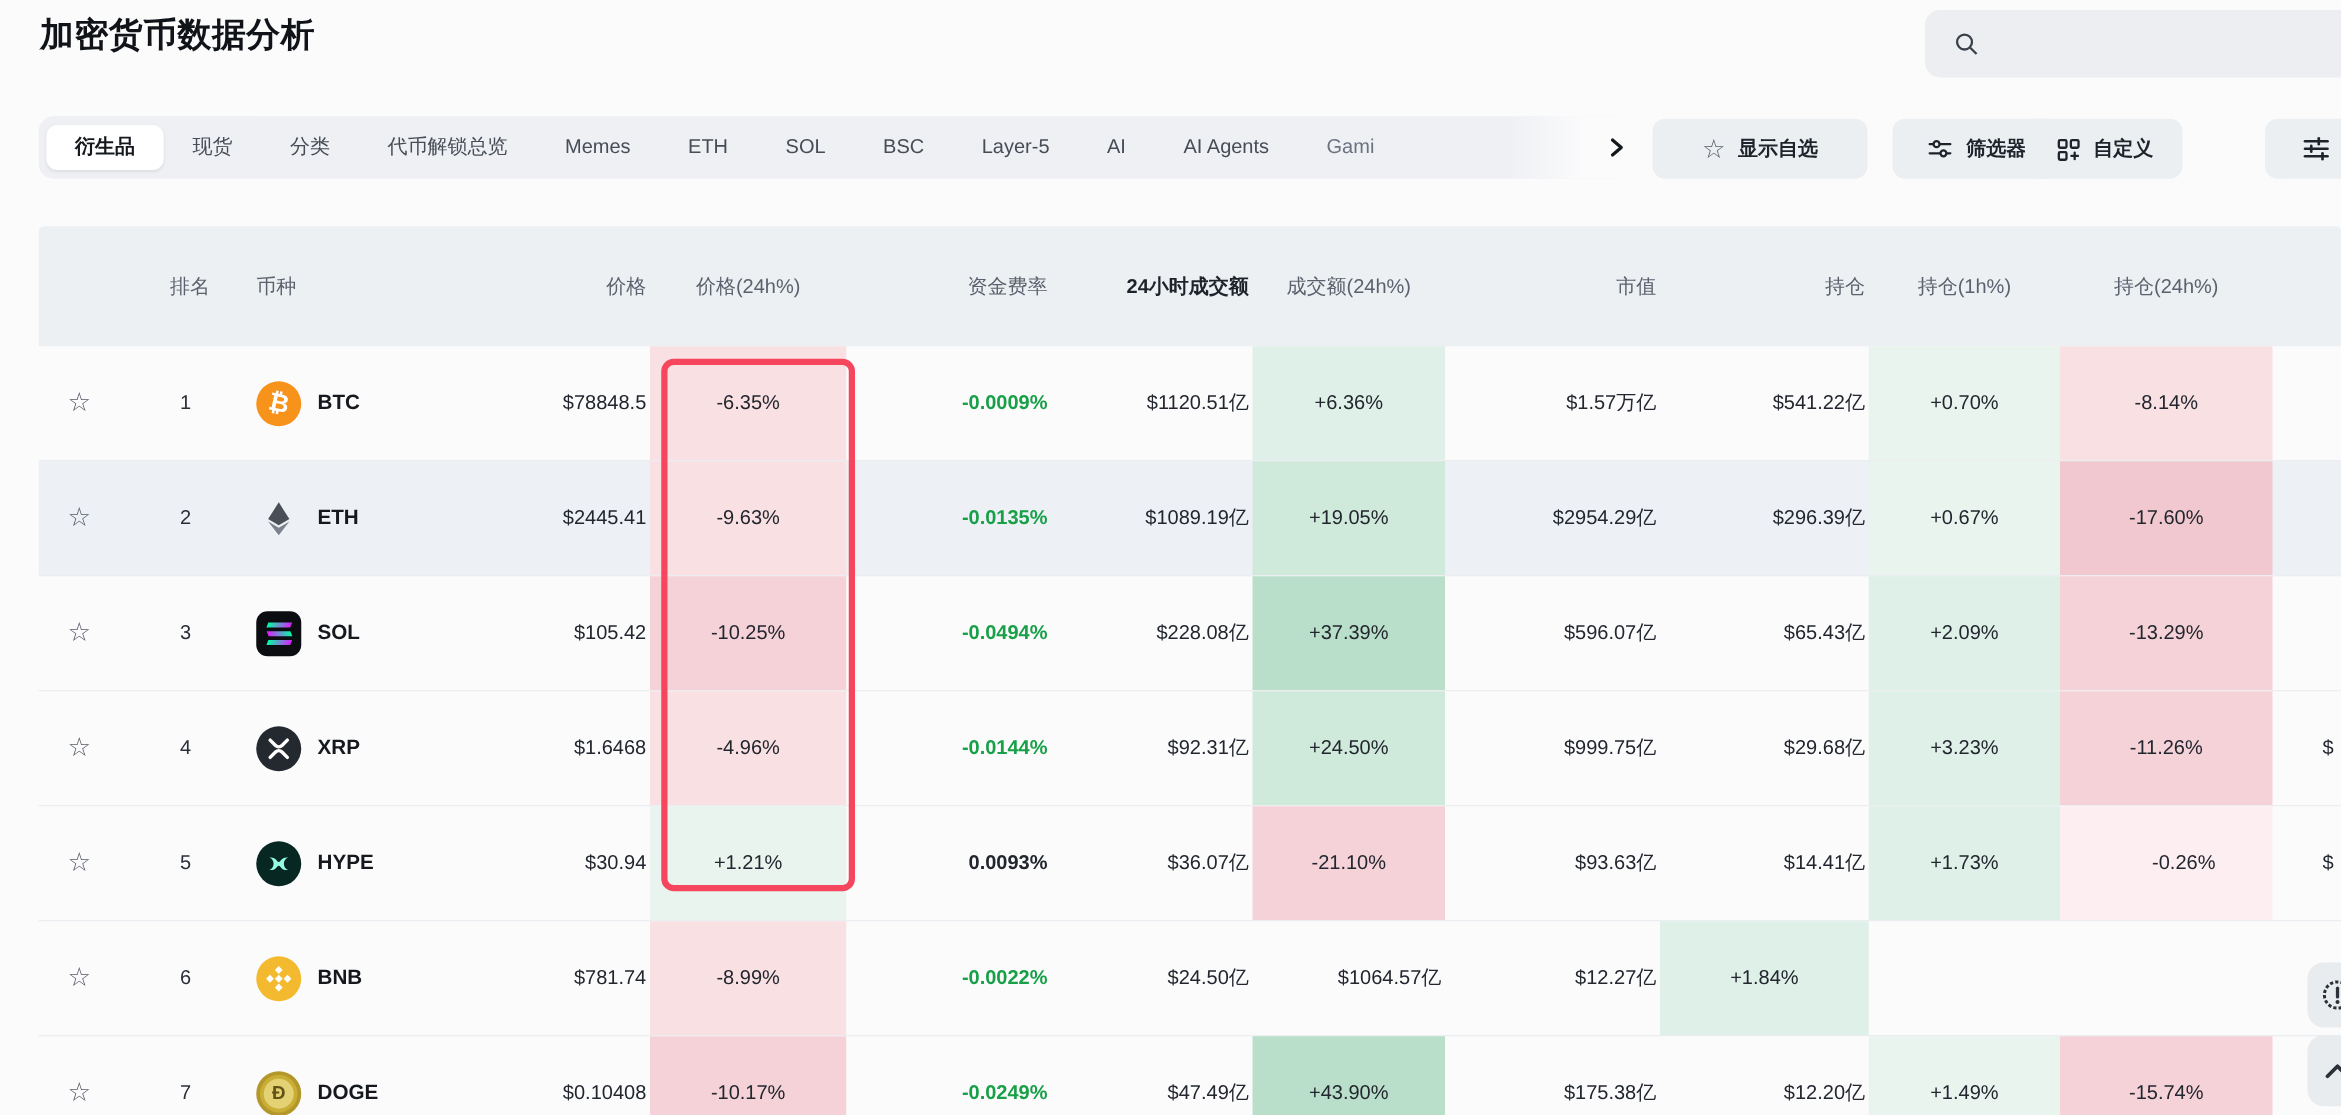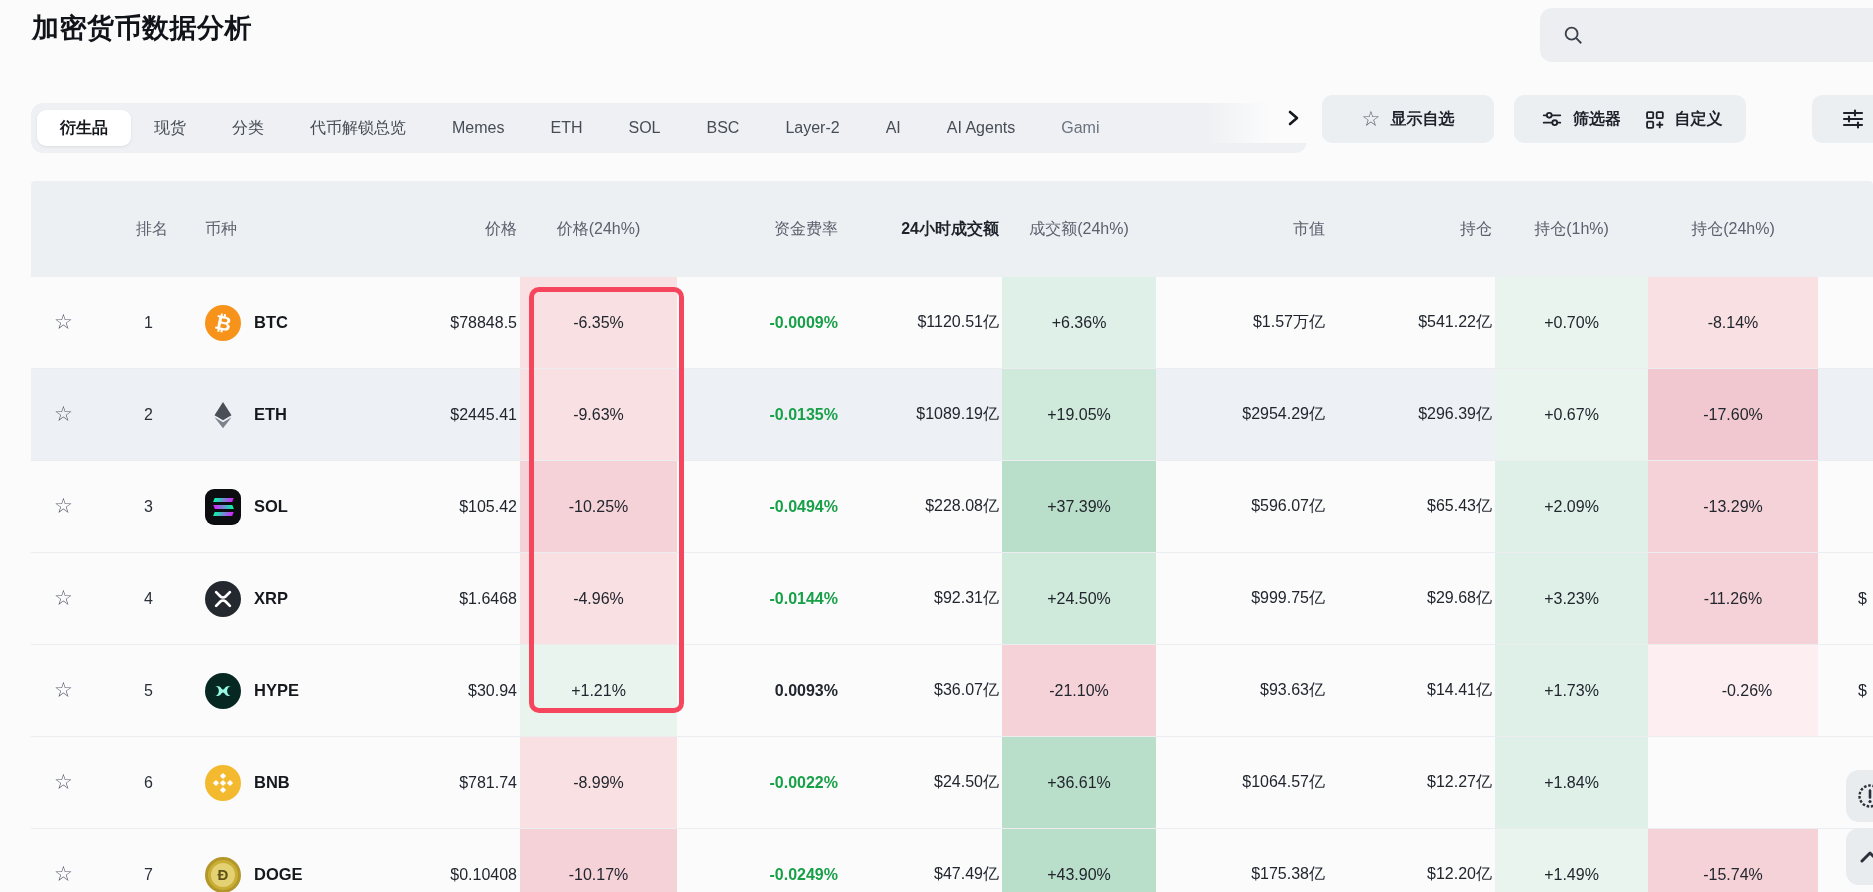--- a/index.html
+++ b/index.html
@@ -23,21 +23,21 @@
     padding-left:22px;box-sizing:border-box;gap:10px;
   }
   .search svg{flex:0 0 auto;}
   .search input{
     border:none;background:transparent;outline:none;font-size:16px;
     color:#1e232b;width:240px;font-family:inherit;
   }
 
   
   .tabbar{
-    position:absolute;left:31px;top:103px;width:1276px;height:50px;
+    position:absolute;left:31px;top:93px;width:1276px;height:50px;
     background:#eef0f3;border-radius:12px;display:flex;align-items:center;
     padding:0 6px;box-sizing:border-box;overflow:hidden;
   }
   .tab{
     border:none;background:transparent;cursor:pointer;white-space:nowrap;
     font-family:inherit;font-size:16px;color:#474d57;
     padding:10px 23px;border-radius:9px;line-height:1;
   }
   .tab.active{
     background:#ffffff;color:#14171c;font-weight:700;
@@ -153,21 +153,21 @@
 
   <div class="tabbar" id="tabbar">
       <button class="tab active">衍生品</button>
       <button class="tab">现货</button>
       <button class="tab">分类</button>
       <button class="tab">代币解锁总览</button>
       <button class="tab">Memes</button>
       <button class="tab">ETH</button>
       <button class="tab">SOL</button>
       <button class="tab">BSC</button>
-      <button class="tab">Layer-2</button>
+      <button class="tab">Layer-5</button>
       <button class="tab">AI</button>
       <button class="tab">AI Agents</button>
       <button class="tab overflow">Gami</button>
     </div>
   <div class="tab-fade"></div>
   <div class="tab-chevron">
     <svg width="16" height="16" viewBox="0 0 16 16" fill="none" stroke="#14171c" stroke-width="2.6" stroke-linecap="round" stroke-linejoin="round">
       <polyline points="5,2 12,8 5,14"></polyline>
     </svg>
   </div>
@@ -357,21 +357,20 @@
         <rect x="9.8" y="9.8" width="4.4" height="4.4" transform="rotate(45 12 12)"></rect>
         <rect x="9.8" y="16.8" width="4.4" height="4.4" transform="rotate(45 12 19)"></rect>
       </svg>
             </span>
             <span class="cname">BNB</span>
           </div>
           <div class="td a-r num">$781.74</div>
           <div class="td a-c band num tone-r2">-8.99%</div>
           <div class="td a-r fund neg">-0.0022%</div>
           <div class="td a-r num">$24.50亿</div>
-          <div class="td a-c band num tone-g4">+36.61%</div>
           <div class="td a-r num">$1064.57亿</div>
           <div class="td a-r num">$12.27亿</div>
           <div class="td a-c band num tone-g2">+1.84%</div>
           <div class="td edge-cell"></div>
         </div>
         <div class="tr">
           <div class="td c-star">
             <span class="star">☆</span>
           </div>
           <div class="td c-rank">7</div>

